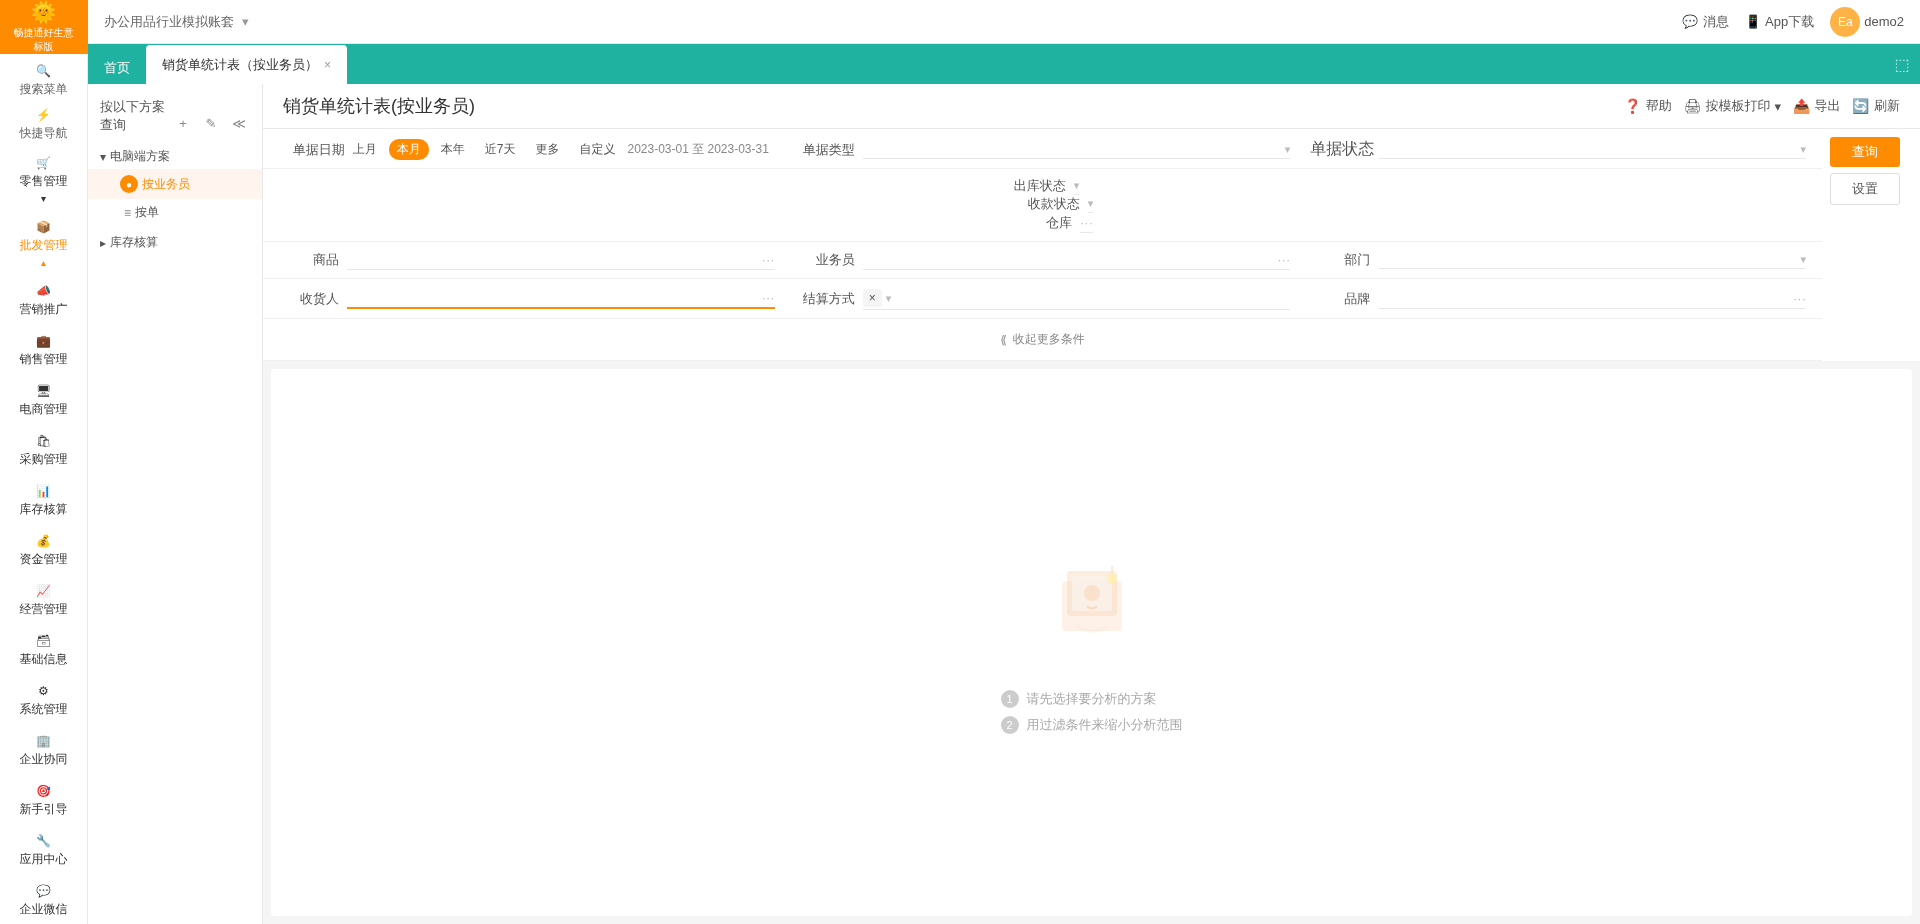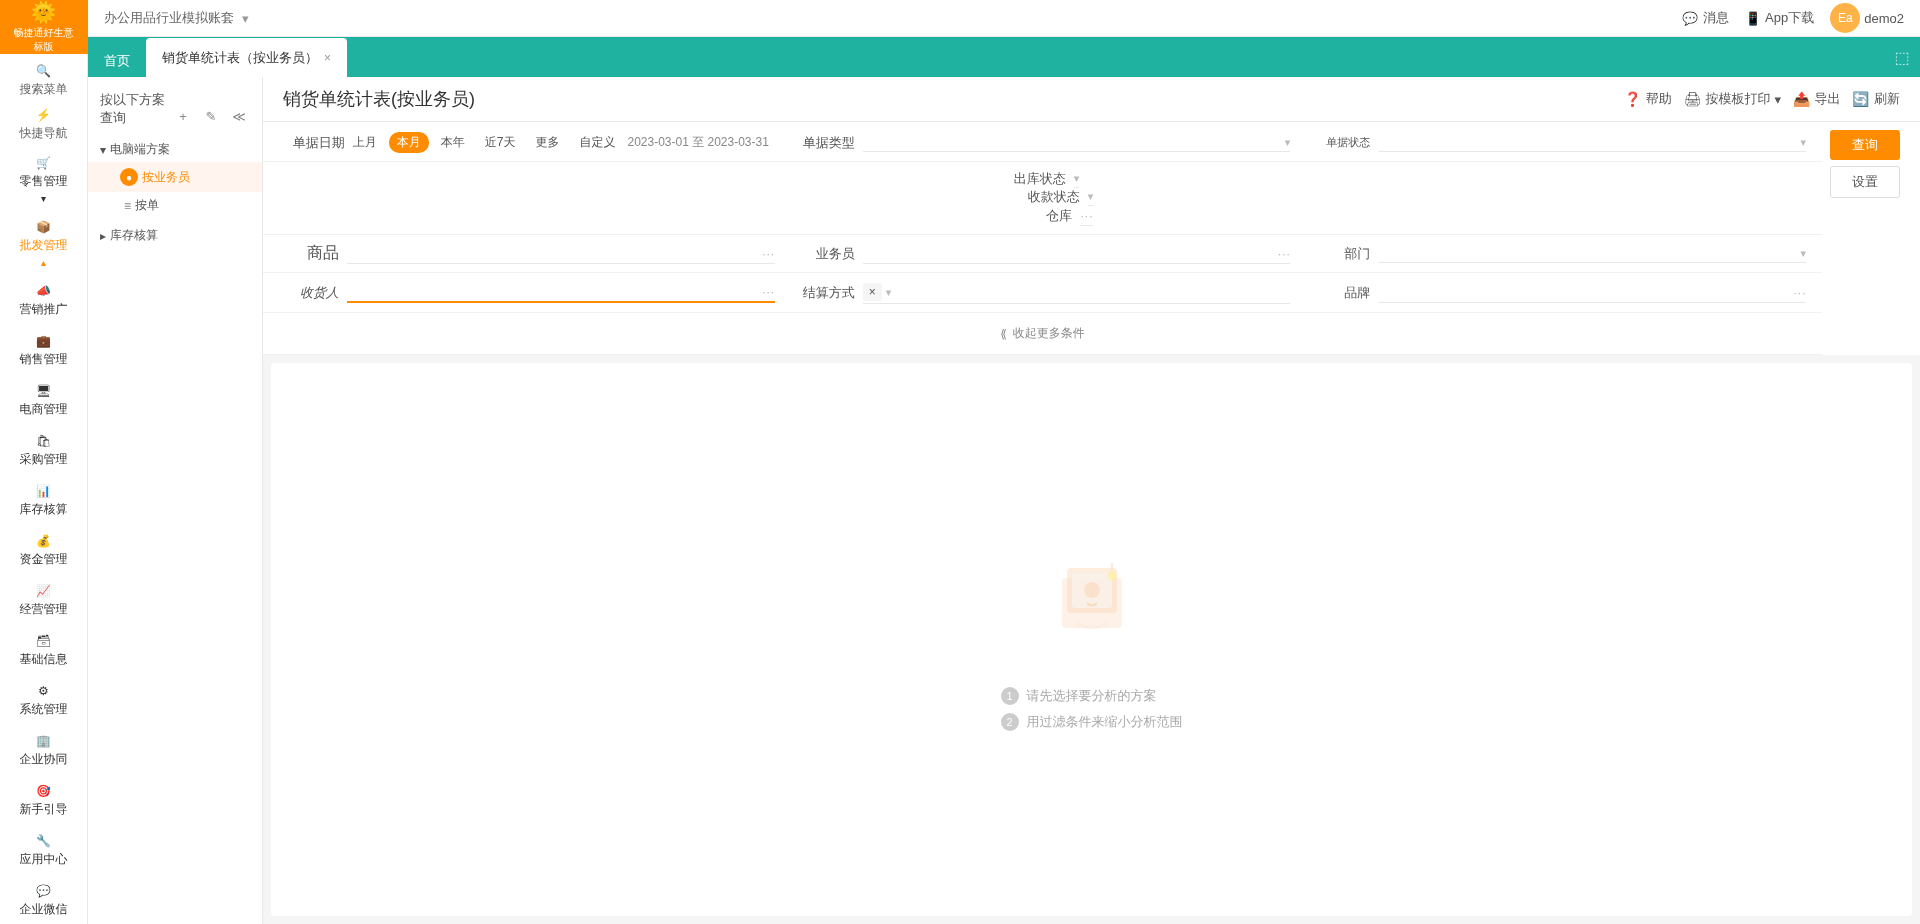--- a/index.html
+++ b/index.html
@@ -15,21 +15,21 @@
     .sidebar-item { width: 88px; padding: 8px 0; display: flex; flex-direction: column; align-items: center; gap: 3px; cursor: pointer; font-size: 12px; color: #333; position: relative; }
     .sidebar-item.active { color: #ff8c00; }
     .sidebar-item .item-label { font-size: 12px; }
     .sidebar-item .expand-icon { font-size: 10px; }
     .sidebar-divider { width: 60px; height: 1px; background: #f0f0f0; margin: 2px 0; }
 
     
     .main { flex: 1; display: flex; flex-direction: column; overflow: hidden; }
 
     
-    .top-header { height: 37px; background: #fff; display: flex; align-items: center; justify-content: space-between; padding: 0 16px; border-bottom: 1px solid #e8e8e8; flex-shrink: 0; }
+    .top-header { height: 44px; background: #fff; display: flex; align-items: center; justify-content: space-between; padding: 0 16px; border-bottom: 1px solid #e8e8e8; flex-shrink: 0; }
     .header-left { display: flex; align-items: center; gap: 8px; color: #666; font-size: 13px; }
     .header-dropdown { color: #999; cursor: pointer; }
     .header-right { display: flex; align-items: center; gap: 16px; color: #555; font-size: 13px; }
     .header-right-item { display: flex; align-items: center; gap: 4px; cursor: pointer; }
     .user-avatar { width: 30px; height: 30px; border-radius: 50%; background: #ffb347; display: flex; align-items: center; justify-content: center; color: #fff; font-size: 12px; overflow: hidden; }
 
     
     .tab-bar { height: 40px; background: #20b2a0; display: flex; align-items: center; padding: 0 0; flex-shrink: 0; }
     .tab-item { height: 40px; padding: 0 16px; display: flex; align-items: center; gap: 6px; cursor: pointer; font-size: 13px; color: rgba(255,255,255,0.85); white-space: nowrap; margin-top: 7px; }
     .tab-item.home { color: #fff; font-weight: 500; }
@@ -297,21 +297,21 @@
 
               <div style="display:flex; align-items:center; gap:8px; flex:1; min-width:0; margin-left: 20px;">
                 <span style="color:#555; font-size:13px; white-space:nowrap; width:60px; text-align:right; flex-shrink:0;">单据类型</span>
                 <div class="filter-select" style="flex:1;">
                   <span class="filter-select-text"></span>
                   <span class="filter-select-arrow">▾</span>
                 </div>
               </div>
 
               <div style="display:flex; align-items:center; gap:8px; flex:1; min-width:0; margin-left: 20px;">
-                <span style="color:#555; font-size:11px; white-space:nowrap; width:60px; text-align:right; flex-shrink:0;">单据状态</span>
+                <span style="color:#555; font-size:16px; white-space:nowrap; width:60px; text-align:right; flex-shrink:0;">单据状态</span>
                 <div class="filter-select" style="flex:1;">
                   <span class="filter-select-text"></span>
                   <span class="filter-select-arrow">▾</span>
                 </div>
               </div>
             </div>
 
             <div style="display:flex; align-items:center; padding: 8px 16px; gap:0; border-bottom: 1px solid #f0f0f0; flex-direction: column;">
               <div style="display:flex; align-items:center; gap:8px; flex:1; min-width:0;">
                 <span style="color:#555; font-size:13px; white-space:nowrap; width:60px; text-align:right; flex-shrink:0;">出库状态</span>
@@ -330,21 +330,21 @@
               <div style="display:flex; align-items:center; gap:8px; flex:1; min-width:0; margin-left:20px;">
                 <span style="color:#555; font-size:13px; white-space:nowrap; width:60px; text-align:right; flex-shrink:0;">仓库</span>
                 <div style="flex:1; border-bottom:1px solid #e8e8e8; padding:2px 0; display:flex; align-items:center; justify-content:flex-end; cursor:pointer;">
                   <span style="color:#bbb; font-size:13px;">···</span>
                 </div>
               </div>
             </div>
 
             <div style="display:flex; align-items:center; padding: 8px 16px; gap:0; border-bottom: 1px solid #f0f0f0;">
               <div style="display:flex; align-items:center; gap:8px; flex:1; min-width:0;">
-                <span style="color:#555; font-size:16px; white-space:nowrap; width:60px; text-align:right; flex-shrink:0;">商品</span>
+                <span style="color:#555; font-size:13px; white-space:nowrap; width:60px; text-align:right; flex-shrink:0;">商品</span>
                 <div style="flex:1; border-bottom:1px solid #e8e8e8; padding:2px 0; display:flex; align-items:center; justify-content:flex-end; cursor:pointer;">
                   <span style="color:#bbb; font-size:13px;">···</span>
                 </div>
               </div>
               <div style="display:flex; align-items:center; gap:8px; flex:1; min-width:0; margin-left:20px;">
                 <span style="color:#555; font-size:13px; white-space:nowrap; width:60px; text-align:right; flex-shrink:0;">业务员</span>
                 <div style="flex:1; border-bottom:1px solid #e8e8e8; padding:2px 0; display:flex; align-items:center; justify-content:flex-end; cursor:pointer;">
                   <span style="color:#bbb; font-size:13px;">···</span>
                 </div>
               </div>
@@ -352,21 +352,21 @@
                 <span style="color:#555; font-size:13px; white-space:nowrap; width:60px; text-align:right; flex-shrink:0;">部门</span>
                 <div class="filter-select" style="flex:1;">
                   <span class="filter-select-text"></span>
                   <span class="filter-select-arrow">▾</span>
                 </div>
               </div>
             </div>
 
             <div style="display:flex; align-items:center; padding: 8px 16px; gap:0; border-bottom: 1px solid #f0f0f0;">
               <div style="display:flex; align-items:center; gap:8px; flex:1; min-width:0;">
-                <span style="color:#555; font-size:13px; white-space:nowrap; width:60px; text-align:right; flex-shrink:0;font-style:italic;">收货人</span>
+                <span style="color:#555; font-size:13px; white-space:nowrap; width:60px; text-align:right; flex-shrink:0;">收货人</span>
                 <div style="flex:1; border-bottom:2px solid #ff8c00; padding:2px 0; display:flex; align-items:center; justify-content:flex-end; cursor:pointer;">
                   <span style="color:#bbb; font-size:13px;">···</span>
                 </div>
               </div>
               <div style="display:flex; align-items:center; gap:8px; flex:1; min-width:0; margin-left:20px;">
                 <span style="color:#555; font-size:13px; white-space:nowrap; width:60px; text-align:right; flex-shrink:0;">结算方式</span>
                 <div class="filter-group">
                   <div class="filter-tag">
                     <span>×</span>
                   </div>

